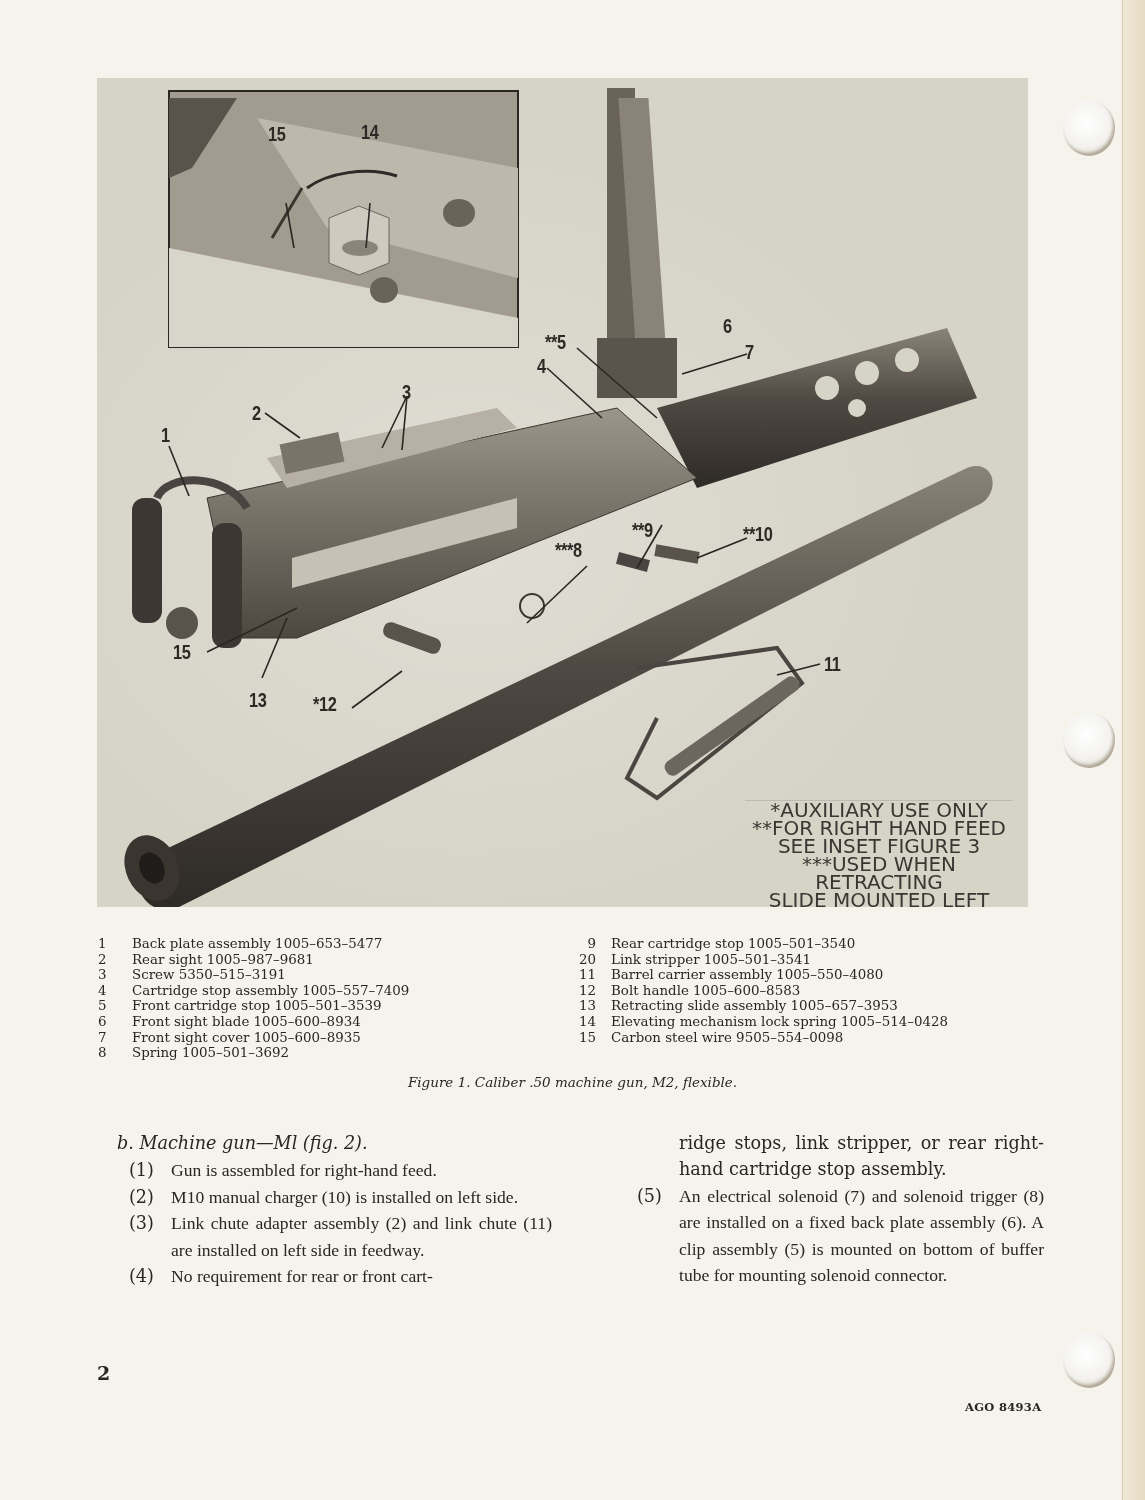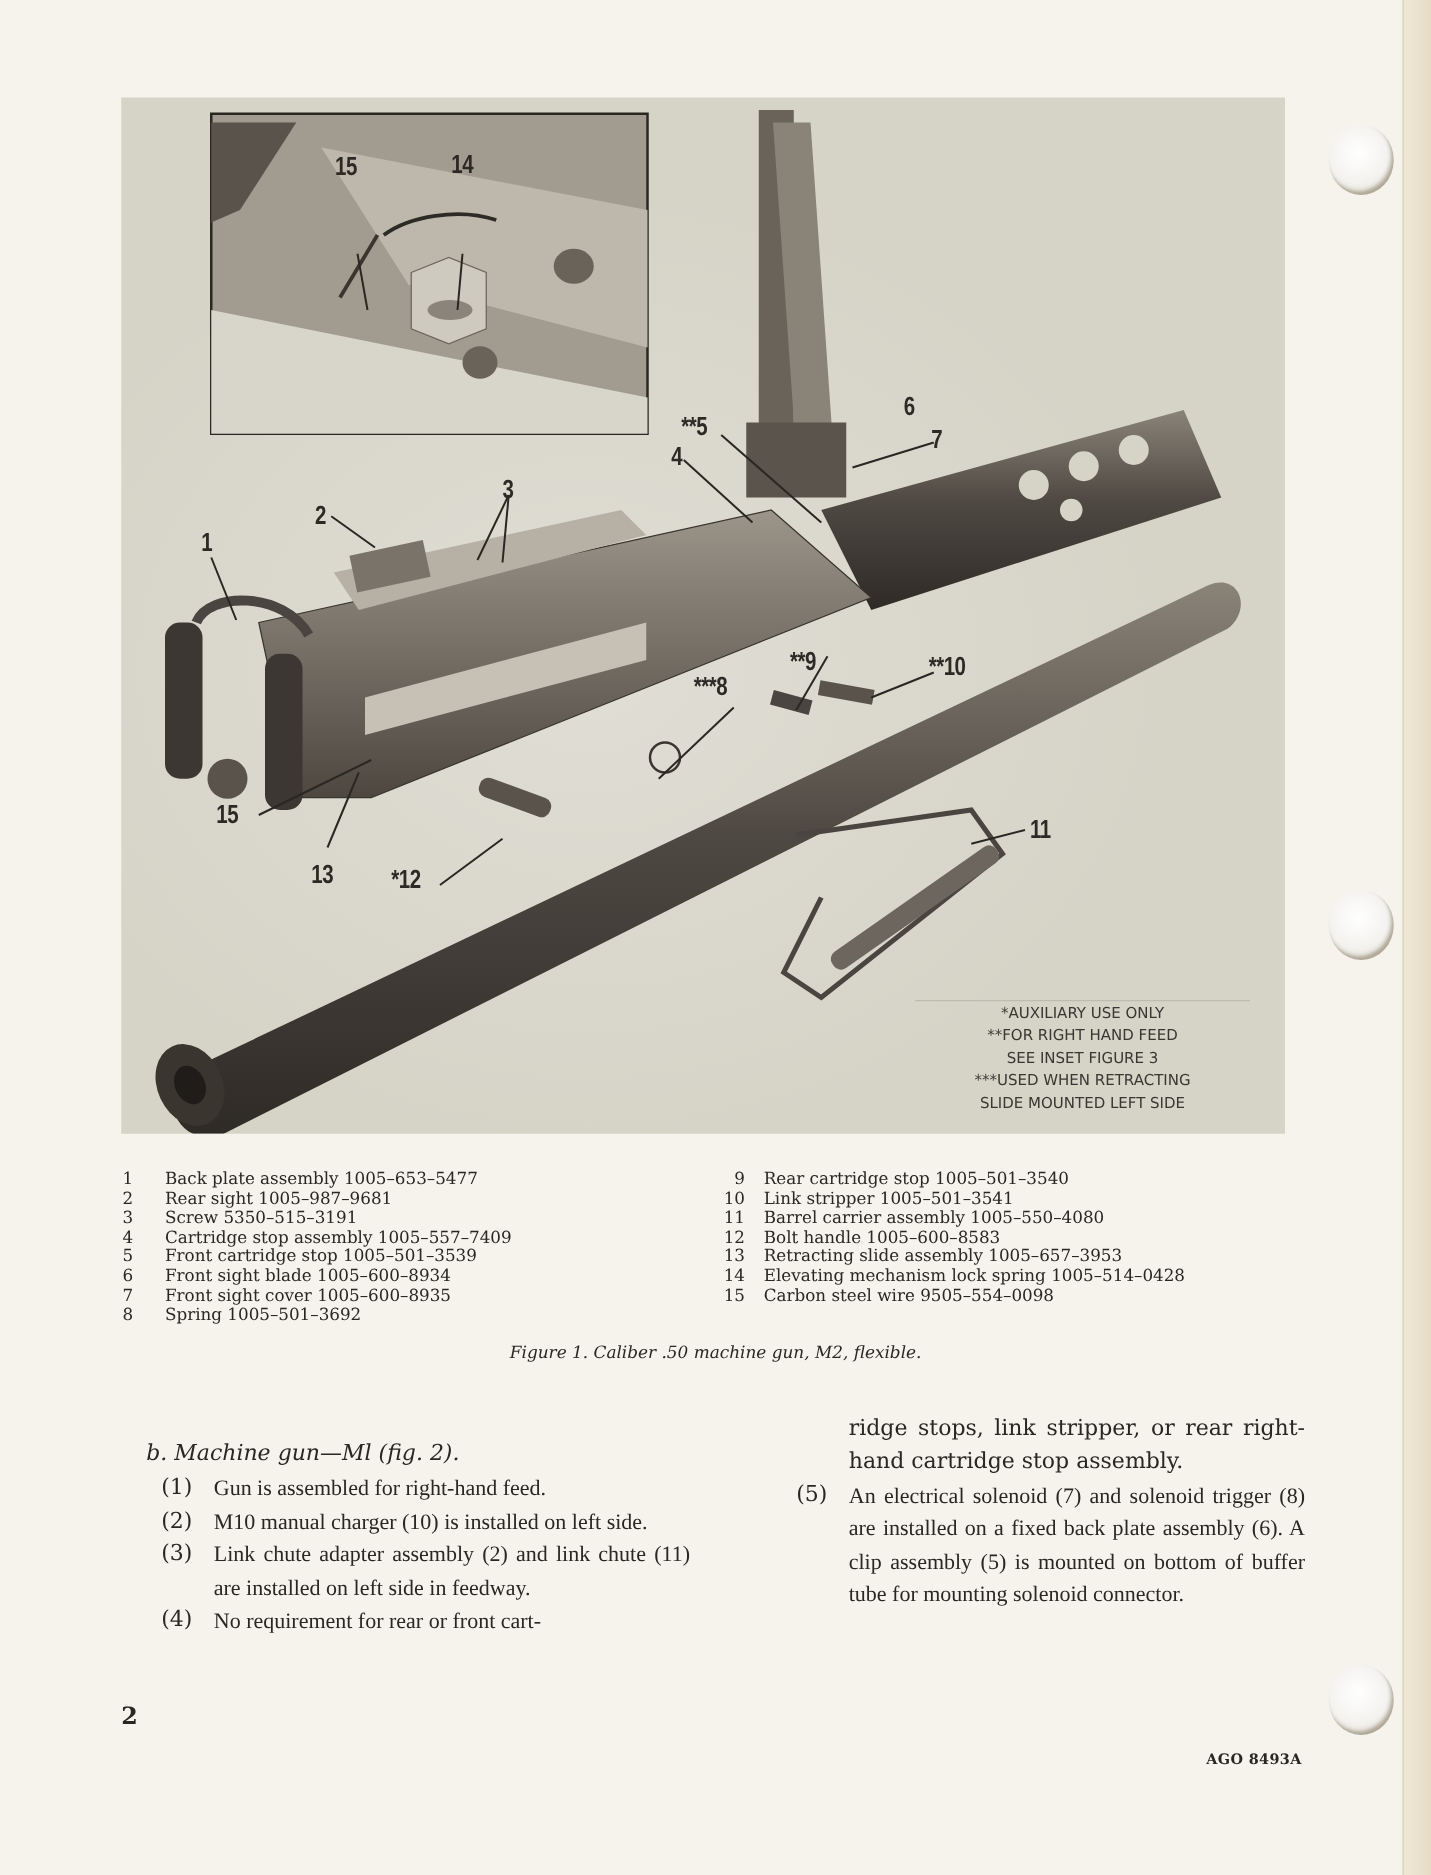--- a/index.html
+++ b/index.html
@@ -27,41 +27,41 @@
       radial-gradient(ellipse at 40% 55%, rgba(255,255,255,0.25), rgba(0,0,0,0) 60%);
     overflow: hidden;
   }
   .figure svg { position: absolute; left: 0; top: 0; }
   .callout {
     position: absolute; font-family: "Liberation Sans", "DejaVu Sans", sans-serif;
     font-weight: bold; font-size: 21px; color: #2d2a26; letter-spacing: -0.5px;
     transform: scaleX(0.78); transform-origin: left top;
   }
   .notes-box {
-    position: absolute; left: 635px; top: 722px; width: 268px; height: 100px;
+    position: absolute; left: 648px; top: 722px; width: 268px; height: 100px;
     border-top: 1px solid #bfbbb0;
     font-family: "DejaVu Sans", "Liberation Sans", sans-serif;
-    font-size: 12px; line-height: 18px; color: #3a3733; text-align: center;
+    font-size: 20px; line-height: 18px; color: #3a3733; text-align: center;
   }
   .notes-box .ord { text-align: right; padding-right: 6px; margin-top: 25px; }
   
   .legend { position: absolute; top: 936px; font-size: 13.4px; line-height: 15.6px; }
   .legend .row { display: flex; white-space: nowrap; }
   .legend .num { width: 22px; text-align: right; margin-right: 12px; }
   .legend-left { left: 98px; }
   .legend-left .num { width: 10px; margin-right: 24px; text-align: left; }
   .legend-right { left: 562px; }
   .legend-right .num { width: 34px; margin-right: 15px; }
   .caption {
     position: absolute; top: 1074px; left: 0; width: 1145px; text-align: center;
     font-style: italic; font-size: 13.5px; color: #2a2622;
   }
   
   .body-text { position: absolute; font-size: 17.6px; line-height: 26.4px; color: #2a2622; }
-  .col-left { left: 117px; top: 1130px; width: 435px; margin-top: 20px; }
+  .col-left { left: 117px; top: 1130px; width: 435px; }
   .col-right { left: 637px; top: 1130px; width: 407px; }
   .para-head { font-style: italic; margin-bottom: 1px; }
   .item { display: flex; margin-bottom: 0px; }
   .item .n { width: 42px; flex: none; padding-left: 12px; }
   .item .t { flex: 1; text-align: justify; font-family: Liberation Serif, serif; }
   .col-left .item { margin-left: 0; }
   .col-right .cont { padding-left: 42px; text-align: justify; }
   .col-right .item .n { padding-left: 0; }
   .footer-page {
     position: absolute; left: 97px; top: 1362px; font-weight: bold; font-size: 19px;
@@ -232,21 +232,21 @@
       <span>Spring 1005–501–3692</span>
     </div>
 </div>
 
 <div class="legend legend-right">
   <div class="row">
       <span class="num">9</span>
       <span>Rear cartridge stop 1005–501–3540</span>
     </div>
   <div class="row">
-      <span class="num">10</span>
+      <span class="num">20</span>
       <span>Link stripper 1005–501–3541</span>
     </div>
   <div class="row">
       <span class="num">11</span>
       <span>Barrel carrier assembly 1005–550–4080</span>
     </div>
   <div class="row">
       <span class="num">12</span>
       <span>Bolt handle 1005–600–8583</span>
     </div>

